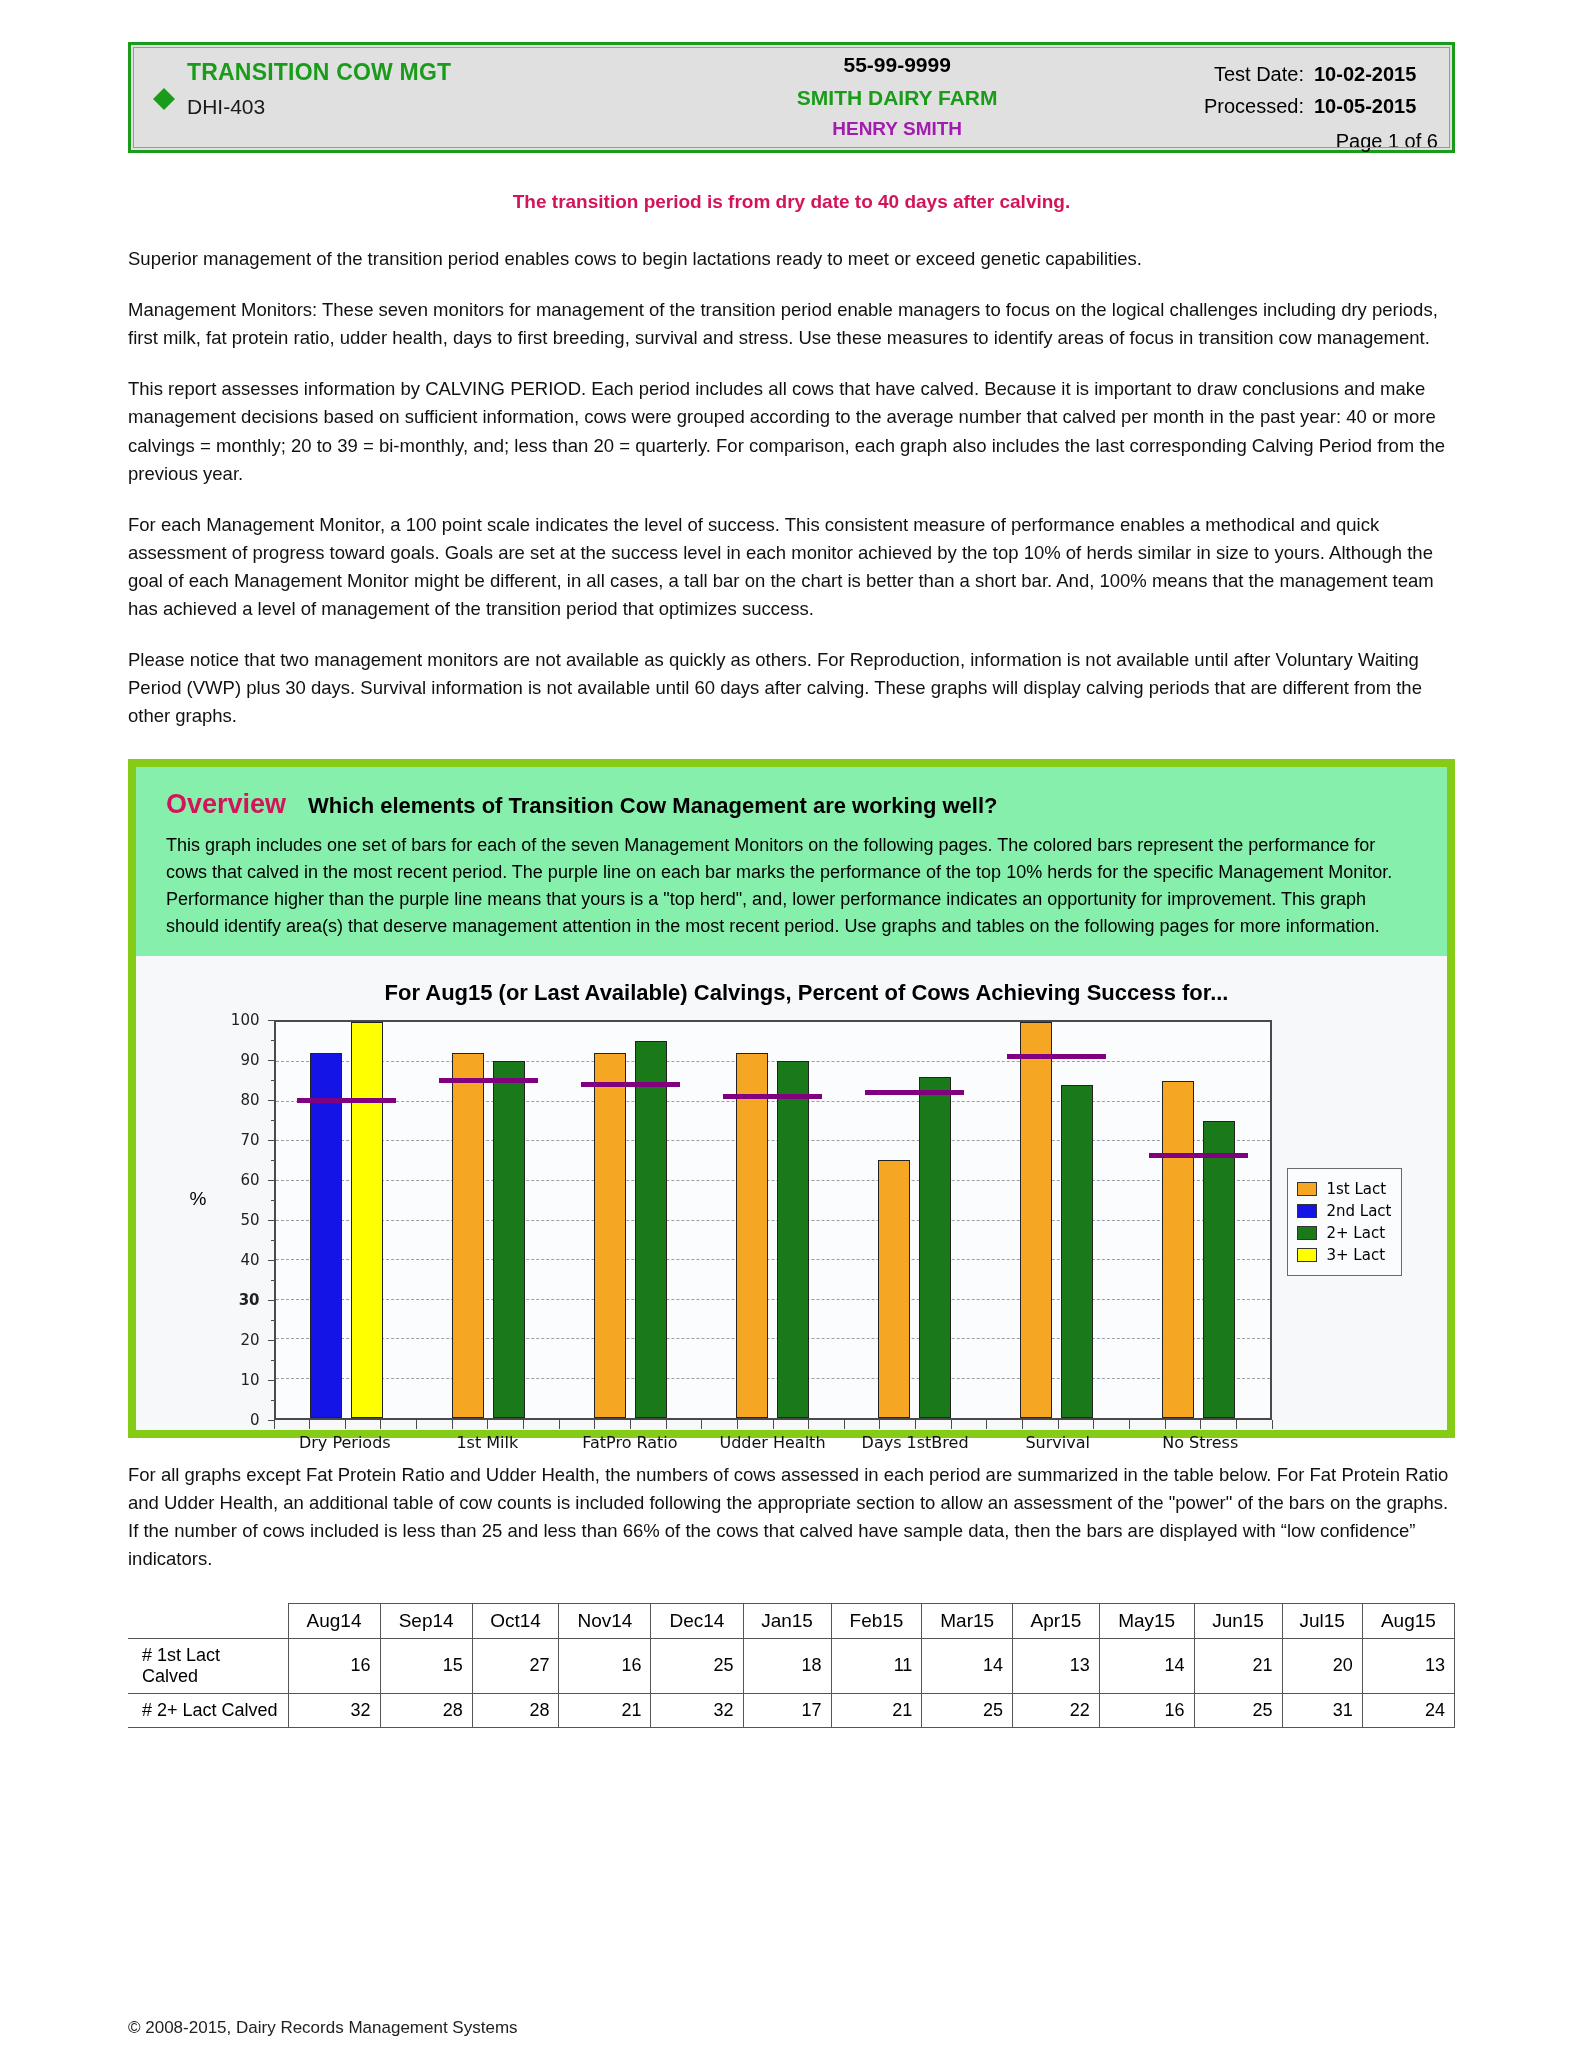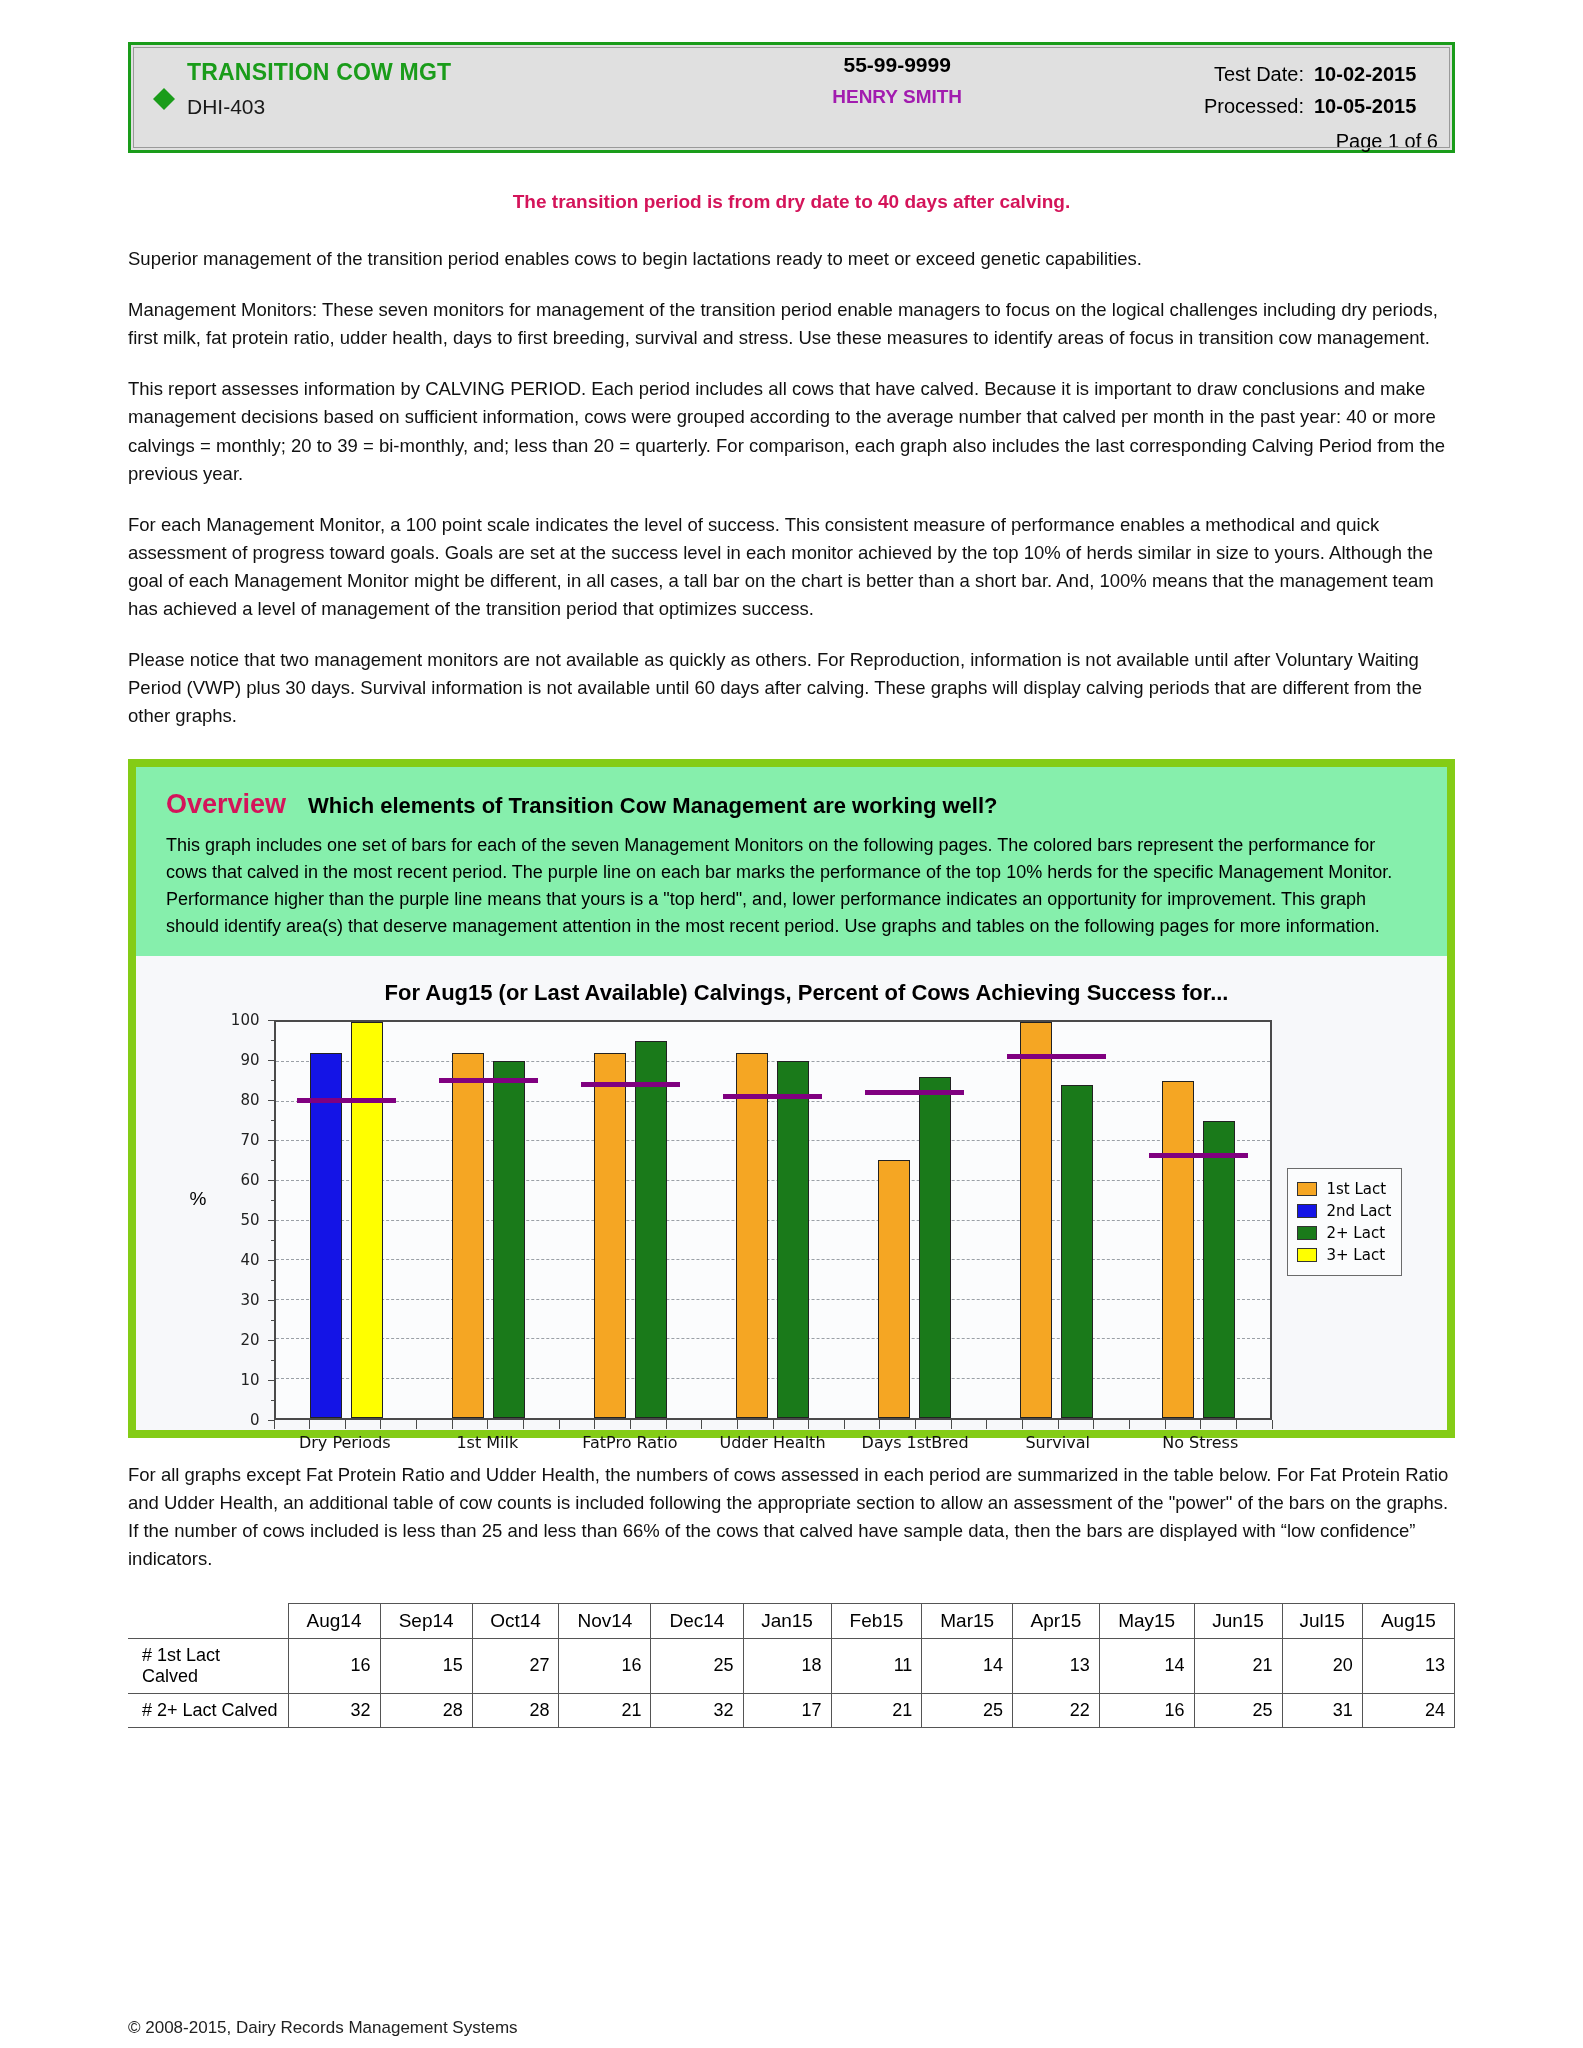--- a/index.html
+++ b/index.html
@@ -320,20 +320,21 @@
   <div class="header-banner">
     <div class="hdr-left">
       <div class="diamond"></div>
       <div class="hdr-left-text">
         <div class="hdr-title">TRANSITION COW MGT</div>
         <div class="hdr-sub">DHI-403</div>
       </div>
     </div>
     <div class="hdr-mid">
       <div class="hdr-herdno">55-99-9999</div>
+      <div class="hdr-farm">SMITH DAIRY FARM</div>
       <div class="hdr-owner">HENRY SMITH</div>
     </div>
     <div class="hdr-right">
       <div class="hdr-row">
         <span class="lbl">Test Date:</span>
         <span class="val">10-02-2015</span>
       </div>
       <div class="hdr-row">
         <span class="lbl">Processed:</span>
         <span class="val">10-05-2015</span>
@@ -357,21 +358,21 @@
     <div class="ov-text">This graph includes one set of bars for each of the seven Management Monitors on the following pages.  The colored bars represent the performance for cows that calved in the most recent period.  The purple line on each bar marks the performance of the top 10% herds for the specific Management Monitor.  Performance higher than the purple line means that yours is a "top herd", and, lower performance indicates an opportunity for improvement.  This graph should identify area(s) that deserve management attention in the most recent period.  Use graphs and tables on the following pages for more information.</div>
 
     <div class="chart-wrap">
       <div class="chart-title">For Aug15 (or Last Available) Calvings, Percent of Cows Achieving Success for...</div>
       <div class="plot-area">
         <div class="y-unit">%</div>
         <div class="ylabels" id="ylabels">
             <div class="ylab" style="top: 100%;">0</div>
             <div class="ylab" style="top: 90%;">10</div>
             <div class="ylab" style="top: 80%;">20</div>
-            <div class="ylab" style="top: 70%;">30</div>
+            <div class="ylab" style="top: 70%; font-weight: bold;">30</div>
             <div class="ylab" style="top: 60%;">40</div>
             <div class="ylab" style="top: 50%;">50</div>
             <div class="ylab" style="top: 40%;">60</div>
             <div class="ylab" style="top: 30%;">70</div>
             <div class="ylab" style="top: 20%;">80</div>
             <div class="ylab" style="top: 10%;">90</div>
             <div class="ylab" style="top: 0%;">100</div>
           </div>
         <div class="axis-box" id="axisbox">
             <div class="gridline" style="top: 90%;"></div>

